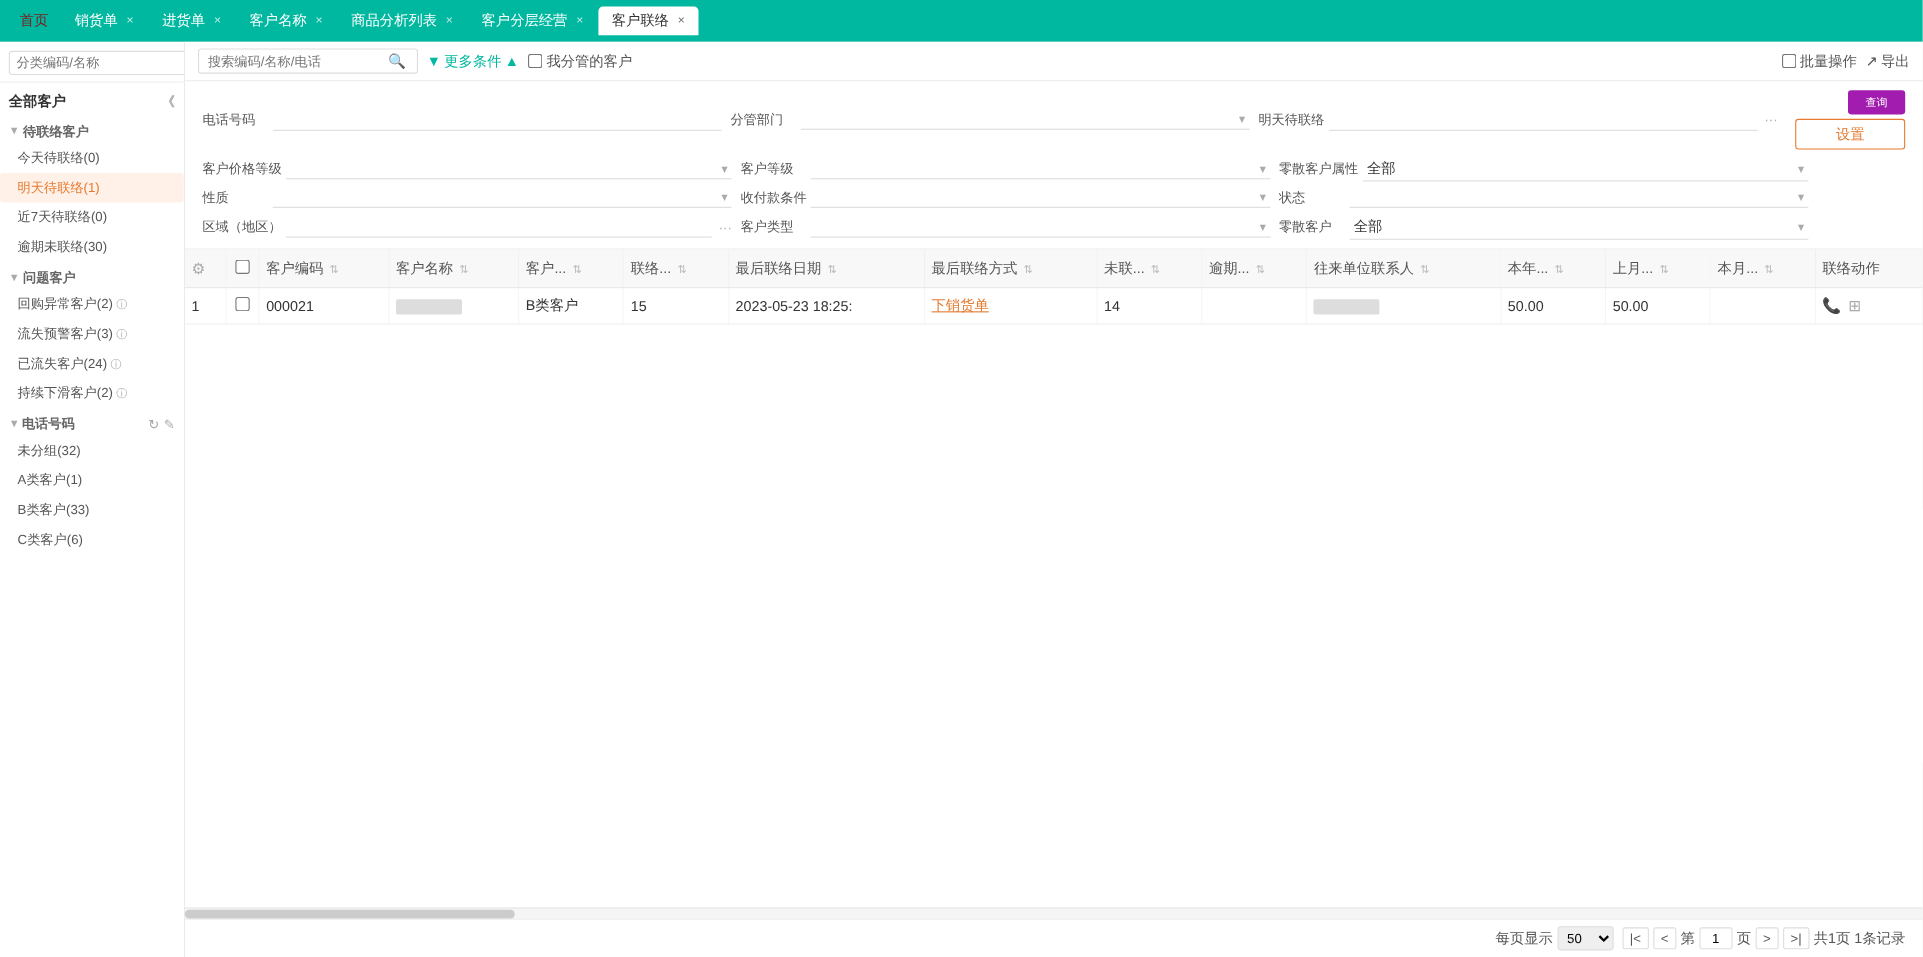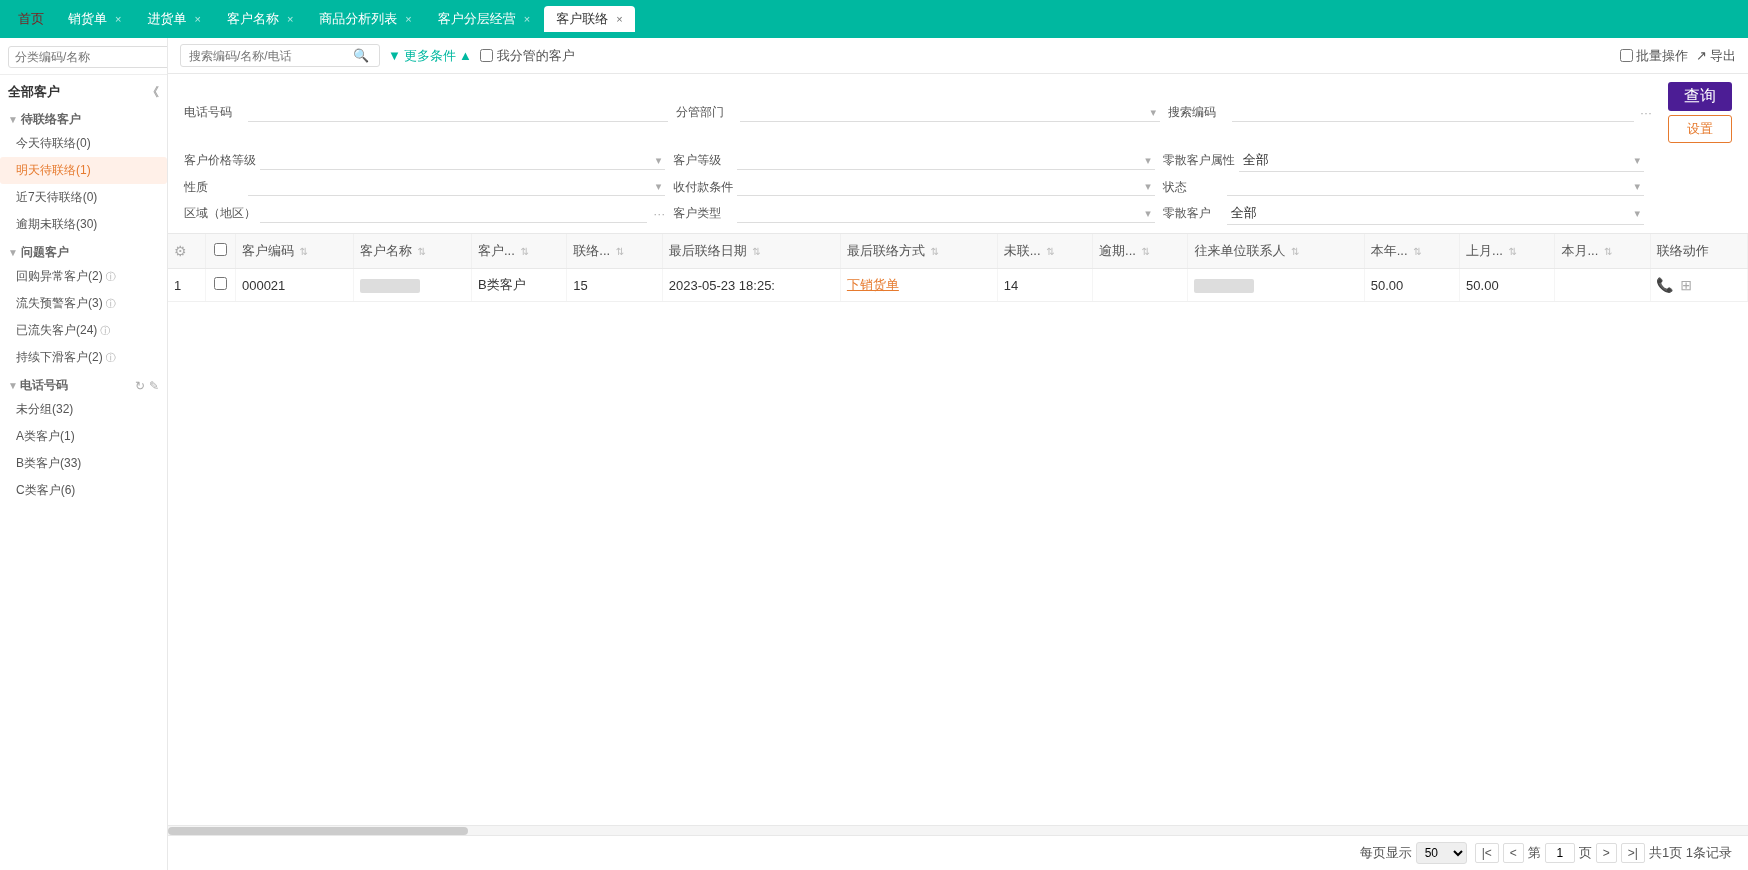--- a/index.html
+++ b/index.html
@@ -142,22 +142,22 @@
       flex: 1; display: flex; align-items: center; justify-content: space-between;
       border: none; border-bottom: 1px solid #ddd; padding: 2px 4px; cursor: pointer; font-size: 12px; color: #333;
     }
     .filter-cell .filter-select .chev { color: #aaa; font-size: 11px; }
     .filter-cell .filter-dots { color: #aaa; cursor: pointer; font-size: 12px; margin-left: 2px; }
 
     .filter-actions {
       display: flex; flex-direction: column; gap: 4px; margin-left: 8px;
     }
     .btn-query {
-      background: #4c1d95; color: #fff; border: none; border-radius: 3px;
-      padding: 4px 16px; cursor: pointer; font-size: 16px;
+      background: #a21caf; color: #fff; border: none; border-radius: 3px;
+      padding: 4px 16px; cursor: pointer; font-size: 10px; margin-left: 48px;
     }
     .btn-setting {
       background: #fff; color: #e67a2e; border: 1px solid #e67a2e; border-radius: 3px;
       padding: 4px 12px; cursor: pointer; font-size: 13px;
     }
 
     
     .table-area {
       flex: 1; overflow: auto; background: #fff; margin: 0;
     }
@@ -325,21 +325,21 @@
           <input class="filter-input" type="text" value="" style="">
         </div>
         <div class="filter-cell">
           <label>分管部门</label>
           <div class="filter-select">
             <span></span>
             <span class="chev">▾</span>
           </div>
         </div>
         <div class="filter-cell">
-          <label>搜索编码</label>
+          <label>明天待联络</label>
           <input class="filter-input" type="text" value="" style="flex: 1 1 0%;">
           <span class="filter-dots">···</span>
         </div>
         <div class="filter-actions">
           <button class="btn-query">查询</button>
           <button class="btn-setting">设置</button>
         </div>
       </div>
 
       <div class="filter-row">

